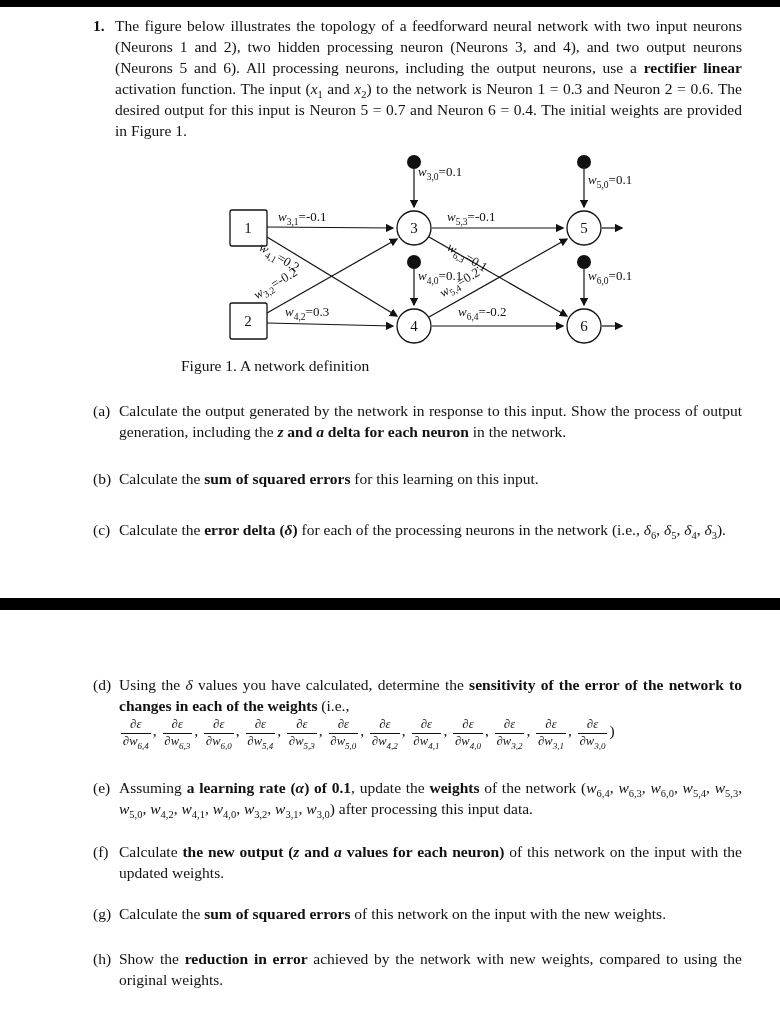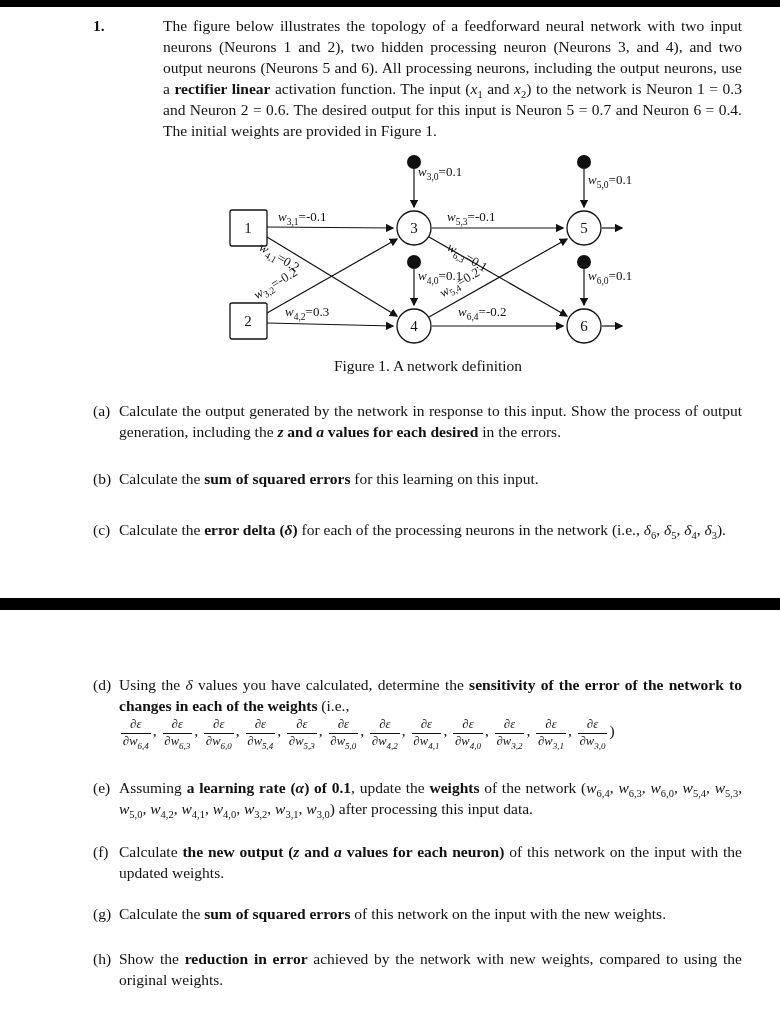--- a/index.html
+++ b/index.html
@@ -4,39 +4,39 @@
 <style>
   * { margin:0; padding:0; box-sizing:border-box; }
   body { background:#e8e8e8; font-family:"Liberation Serif","DejaVu Serif",serif; color:#111; }
   .page { width:780px; height:1024px; background:#fff; position:relative; overflow:hidden; margin:0 auto; }
   .edge-bar { width:100%; height:7px; background:#000; }
   .sep-bar { width:100%; height:12px; background:#000; margin-top:58px; }
   .content { padding:0 38px 0 93px; }
   .content2 { padding:64px 38px 0 93px; }
   .problem { display:flex; margin-top:8px; }
   .pnum { width:22px; flex:none; font-weight:bold; font-size:15.5px; line-height:21px; }
-  .ptext { flex:1; text-align:justify; font-size:15.5px; line-height:21px;margin-left:48px; }
+  .ptext { flex:1; text-align:justify; font-size:15.5px; line-height:21px; }
   .q { display:flex; }
   .qlabel { width:26px; flex:none; font-size:15.5px; line-height:21px; }
   .qtext { flex:1; text-align:justify; font-size:15.5px; line-height:21px; }
   .q-a { margin-top:24px; }
   .q-b { margin-top:26px; }
   .q-c { margin-top:30px; }
   .q-d { margin-top:0; }
   .q-e { margin-top:28px; }
   .q-f { margin-top:22px; }
   .q-g { margin-top:20px; }
   .q-h { margin-top:24px; }
   .b { font-weight:700; }
   .i { font-style:italic; }
   sub { font-size:10.5px; line-height:0; }
   .diagram { position:relative; width:494px; height:200px; margin:8px 0 0 88px; }
   .wlabel { position:absolute; font-size:13px; line-height:14px; white-space:nowrap; transform-origin:0 0; }
   .wlabel sub { font-size:9.5px; }
-  .net-caption { width:494px; margin:6px 0 0 88px; text-align:center; font-size:15.5px; line-height:21px; }
+  .net-caption { width:494px; margin:6px 0 0 88px; text-align:left; font-size:15.5px; line-height:21px; }
   .nn { font-family:"Liberation Serif","DejaVu Serif",serif; font-size:15px; fill:#111; }
   .frac { display:inline-block; vertical-align:middle; text-align:center; font-style:italic; line-height:1.1; margin:2px 2px 0 2px; }
   .frac-top { display:block; font-size:12.5px; padding:0 3px 1px 3px; border-bottom:1px solid #111; }
   .frac-bot { display:block; font-size:12.5px; padding:1px 2px 0 2px; white-space:nowrap;font-family:Liberation Serif, serif; }
   .frac sub { font-size:9px; }
 </style>
 </head>
 <body>
 
 <div class="page">
@@ -100,21 +100,21 @@
       <span class="wlabel" style="left:70px;top:141px;transform:rotate(-31deg)"><span class="i">w</span><sub>3,2</sub><span>=-0.2</span></span>
       <span class="wlabel" style="left:256px;top:139px;transform:rotate(-31deg)"><span class="i">w</span><sub>5,4</sub><span>=0.2</span></span>
       <span class="wlabel" style="left:104px;top:156px"><span class="i">w</span><sub>4,2</sub><span>=0.3</span></span>
       <span class="wlabel" style="left:277px;top:156px"><span class="i">w</span><sub>6,4</sub><span>=-0.2</span></span>
     </div>
 
     <div class="net-caption">Figure 1. A network definition</div>
 
     <div class="q q-a">
       <span class="qlabel">(a)</span>
-      <div class="qtext"><span>Calculate the output generated by the network in response to this input. Show the process of output generation, including the </span><span class="b i">z</span><span class="b"> and </span><span class="b i">a</span><span class="b"> values for each desired</span><span> in the errors.</span></div>
+      <div class="qtext"><span>Calculate the output generated by the network in response to this input. Show the process of output generation, including the </span><span class="b i">z</span><span class="b"> and </span><span class="b i">a</span><span class="b"> delta for each neuron</span><span> in the network.</span></div>
     </div>
 
     <div class="q q-b">
       <span class="qlabel">(b)</span>
       <div class="qtext"><span>Calculate the </span><span class="b">sum of squared errors</span><span> for this learning on this input.</span></div>
     </div>
 
     <div class="q q-c">
       <span class="qlabel">(c)</span>
       <div class="qtext"><span>Calculate the </span><span class="b">error delta (</span><span class="b i">δ</span><span class="b">)</span><span> for each of the processing neurons in the network (i.e., </span><span class="i">δ</span><sub>6</sub><span>, </span><span class="i">δ</span><sub>5</sub><span>, </span><span class="i">δ</span><sub>4</sub><span>, </span><span class="i">δ</span><sub>3</sub><span>).</span></div>

